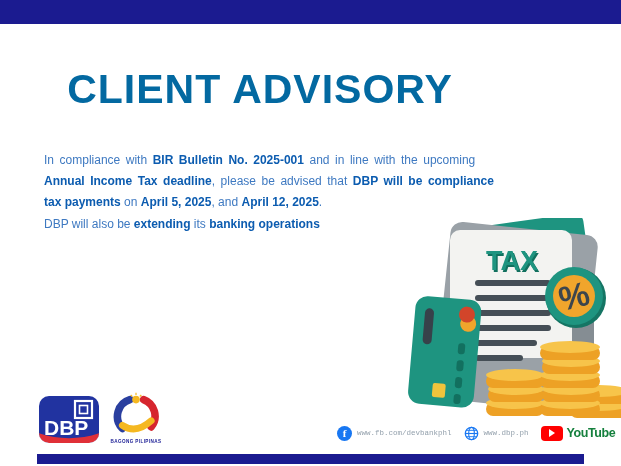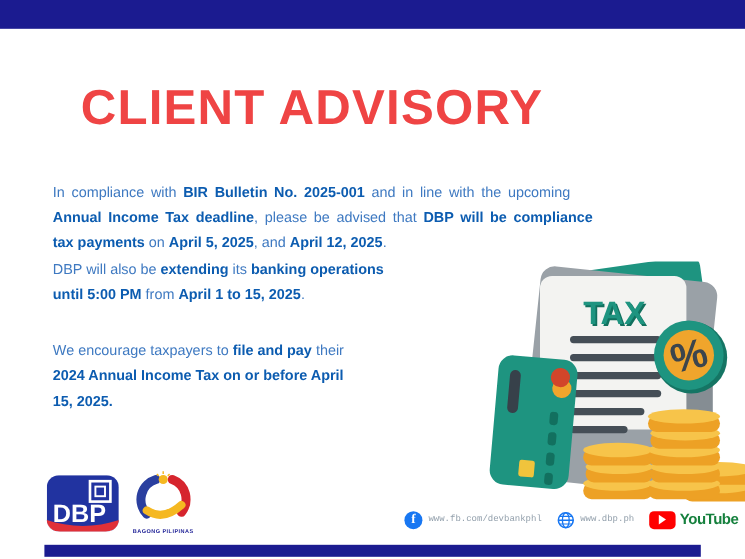--- a/index.html
+++ b/index.html
@@ -4,21 +4,21 @@
 <style>
   html,body{margin:0;padding:0;background:#fff;}
   .frame{
     position:relative;width:621px;height:466px;overflow:hidden;background:#ffffff;
     font-family:"Liberation Sans","DejaVu Sans",sans-serif;
   }
   .top-bar{position:absolute;top:0;left:0;width:621px;height:24px;background:#1b1b90;}
   .bottom-bar{position:absolute;bottom:2px;left:37px;right:37px;height:10px;background:#1b1b90;}
   .title{
     position:absolute;top:66px;left:0;width:520px;text-align:center;
-    font-size:41px;font-weight:bold;letter-spacing:1px;color:#ef4444;
+    font-size:41px;font-weight:bold;letter-spacing:1px;color:#0369a1;
   }
   .para{position:absolute;left:44px;font-size:12px;line-height:21px;color:#3e79c1;}
   .para .line{white-space:nowrap;}
   .para .b{font-weight:bold;color:#0c5cb0;}
   .p1{top:150px;}
   .p1 .line:nth-child(-n+2){word-spacing:2.2px;}
   .p2{top:214px;}
   .p3{top:282px;}
   .illu{position:absolute;left:402px;top:218px;width:219px;height:202px;}
   .dbp-logo{position:absolute;left:38px;top:395px;width:62px;height:52px;}
@@ -43,26 +43,20 @@
 
   <div class="title">CLIENT ADVISORY</div>
 
   <div class="para p1">
       <div class="line"><span class="r">In compliance with </span><span class="b">BIR Bulletin No. 2025-001</span><span class="r"> and in line with the upcoming</span></div>
       <div class="line"><span class="b">Annual Income Tax deadline</span><span class="r">, please be advised that </span><span class="b">DBP will be compliance</span></div>
       <div class="line"><span class="b">tax payments</span><span class="r"> on </span><span class="b">April 5, 2025</span><span class="r">, and </span><span class="b">April 12, 2025</span><span class="r">.</span></div>
     </div>
   <div class="para p2">
       <div class="line"><span class="r">DBP will also be </span><span class="b">extending</span><span class="r"> its </span><span class="b">banking operations</span></div>
-      <div class="line"><span class="b">until 5:00 PM</span><span class="r"> from </span><span class="b">April 1 to 15, 2025</span><span class="r">.</span></div>
-    </div>
-  <div class="para p3">
-      <div class="line"><span class="r">We encourage taxpayers to </span><span class="b">file and pay</span><span class="r"> their</span></div>
-      <div class="line"><span class="b">2024 Annual Income Tax on or before April</span></div>
-      <div class="line"><span class="b">15, 2025.</span></div>
     </div>
 
   <svg class="illu" viewBox="0 0 219 202">
 
     <g>
       <rect x="72" y="2" width="112" height="48" rx="9" fill="#1e9480" transform="rotate(-8 128 26)"></rect>
     </g>
 
     <g>
       <rect x="40" y="10" width="148" height="178" rx="12" fill="#9aa1a7" transform="rotate(6 114 99)"></rect>

